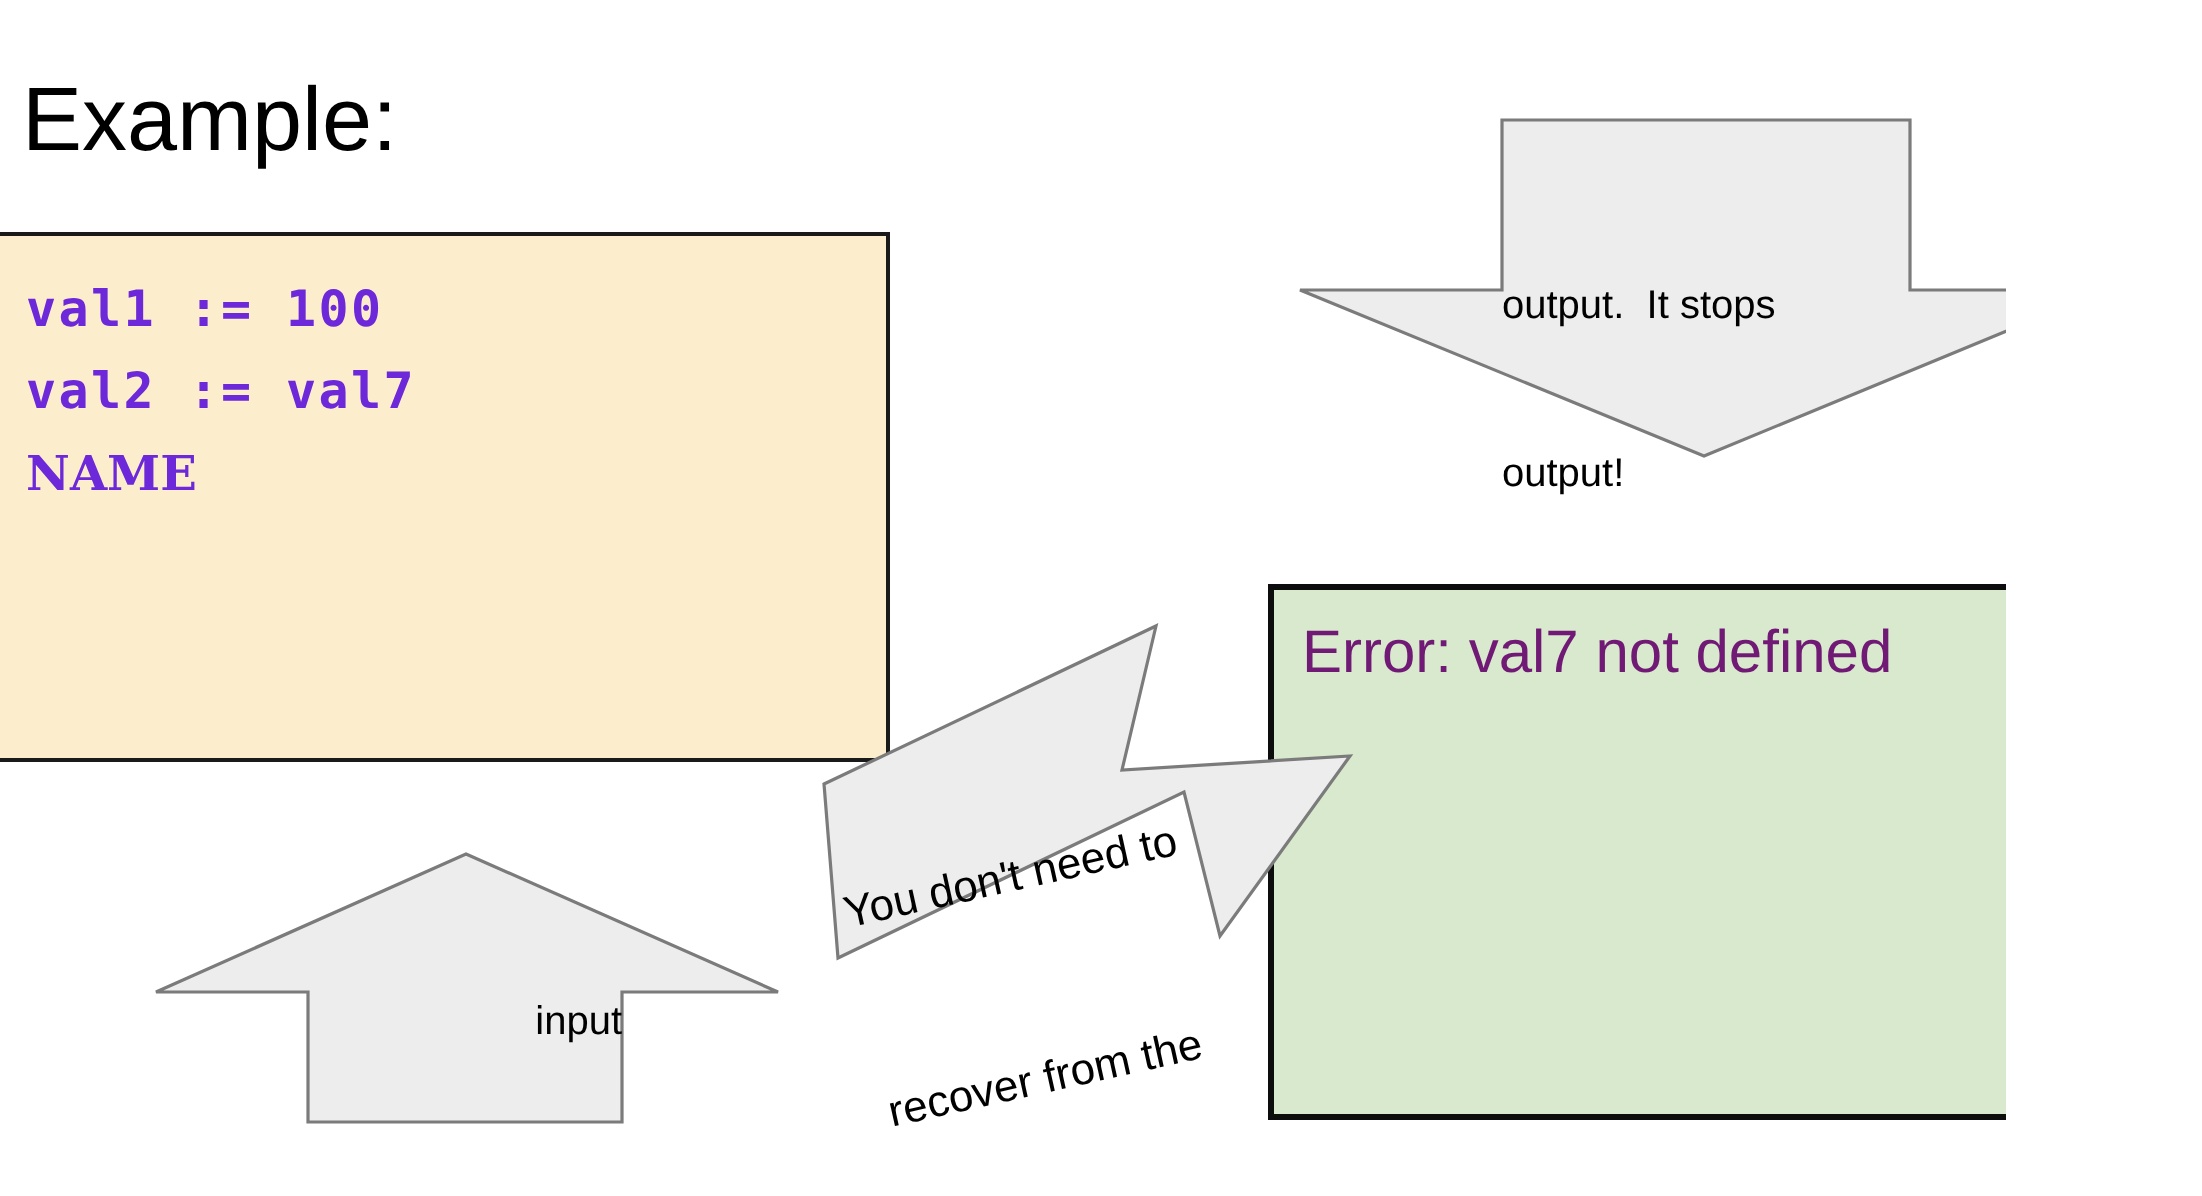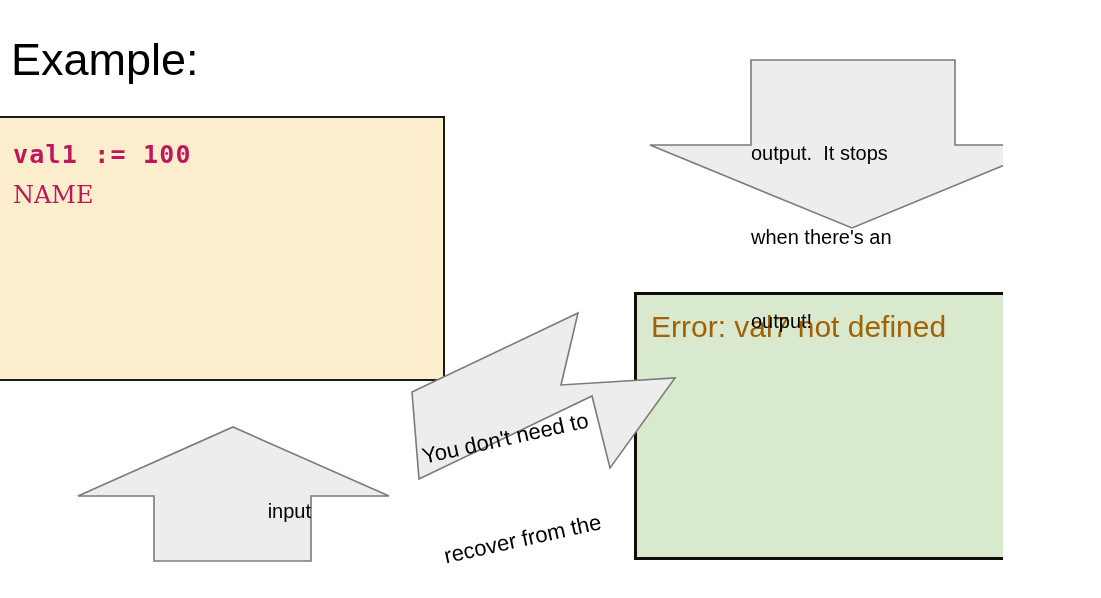--- a/index.html
+++ b/index.html
@@ -46,27 +46,27 @@
     position: absolute;
     left: 14px;
     top: 16px;
     right: 6px;
   }
   .code-line {
     font-family: "DejaVu Sans Mono", "Liberation Mono", monospace;
     font-weight: bold;
     font-size: 25px;
     line-height: 41px;
-    color: #be185d;
+    color: #6d28d9;
     letter-spacing: 1.2px;
     white-space: pre;
   }
   .code-line.serif {
     font-family: "DejaVu Serif", "Liberation Serif", serif;
-    font-weight: normal;
+    font-weight: bold;
     font-size: 24px;
     letter-spacing: 0px;
   }
 
   
   #output-panel {
     position: absolute;
     left: 634px;
     top: 292px;
     width: 449px;
@@ -74,21 +74,21 @@
     background: #d8e9ce;
     border: 3px solid #0d0d0d;
     box-sizing: border-box;
   }
   #output-text {
     position: absolute;
     left: 14px;
     top: 12px;
     font-size: 30px;
     line-height: 40px;
-    color: #a16207;
+    color: #701a75;
     font-family: "Liberation Sans", sans-serif;
     white-space: pre;
   }
 
   
   #arrow-layer {
     position: absolute;
     left: 0;
     top: 0;
     width: 1101px;
@@ -138,40 +138,40 @@
 </head>
 <body>
 
 <div id="slide">
 
   <div id="title">Example:</div>
 
   <div id="code-panel">
     <div id="code-lines">
       <div class="code-line">val1 := 100</div>
+      <div class="code-line">val2 := val7</div>
       <div class="code-line serif">NAME</div>
     </div>
   </div>
 
   <div id="output-panel">
     <div id="output-text">Error: val7 not defined</div>
   </div>
 
   <svg id="arrow-layer" viewBox="0 0 1101 598">
 
     <polygon class="arrow-shape" points="751,60 955,60 955,145 1053,145 852,228 650,145 751,145"></polygon>
 
     <polygon class="arrow-shape" points="233,427 389,496 311,496 311,561 154,561 154,496 78,496"></polygon>
 
     <polygon class="arrow-shape" points="412,392 578,313 561,385 675,378 610,468 592,396 419,479"></polygon>
   </svg>
 
   <div id="label-output" class="arrow-label">
     <div>output.  It stops</div>
-    <div>when there's an</div>
     <div>output!</div>
   </div>
 
   <div id="label-input" class="arrow-label">input</div>
 
   <div id="label-diagonal" class="arrow-label">
     <div>You don't need to</div>
     <div>recover from the</div>
     <div>error.</div>
   </div>

